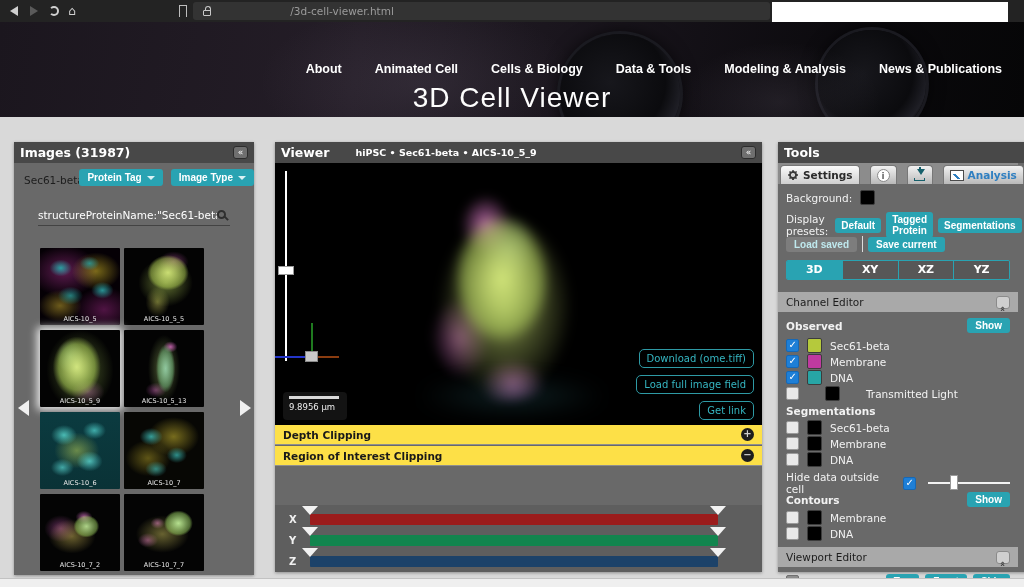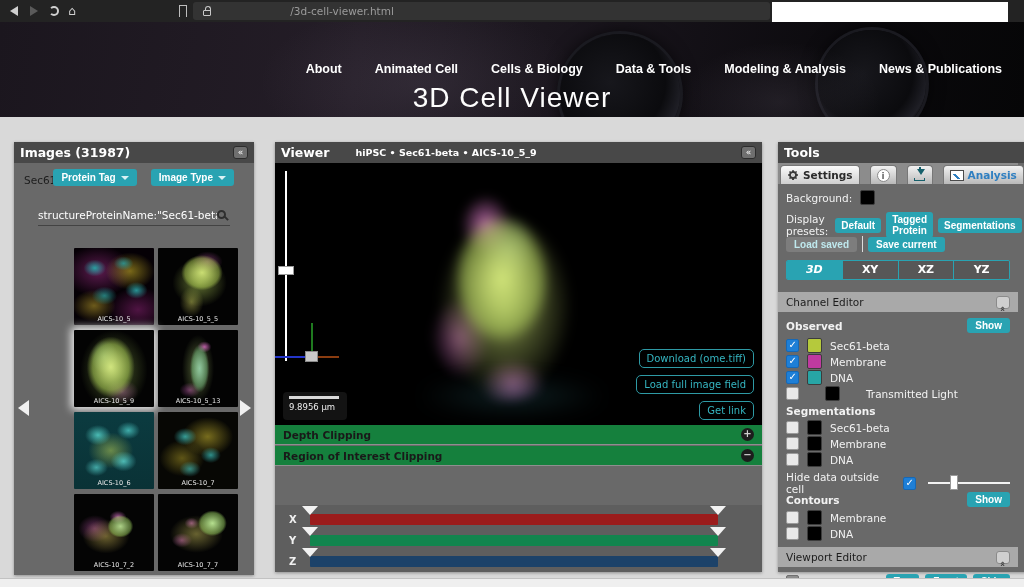--- a/index.html
+++ b/index.html
@@ -43,26 +43,26 @@
   .phead .ttl { color:#fff; font-weight:bold; font-size:12.5px; }
   .collapse-btn { margin-left:auto; width:15px; height:13px; background:#6f6f6f; border:1px solid #2c2c2c; border-radius:3px;
                   color:#fff; font-size:9px; line-height:11px; text-align:center; }
   .teal-btn { background:#29a3b2; color:#fff; border-radius:3px; font-size:10px; font-weight:bold;
               padding:3px 8px; display:inline-flex; align-items:center; gap:5px; border:none; }
   .caret { width:0;height:0;border-left:4px solid transparent;border-right:4px solid transparent;border-top:4px solid #d9f2f5; }
 
   
   #images-panel { left:14px; top:142px; width:240px; height:433px; }
   #ip-sub { position:absolute; left:10px; top:32px; color:#1d1d1d; font-size:10.5px; }
-  #ip-filters { position:absolute; right:20px; top:27px; display:flex; gap:14px; }
+  #ip-filters { position:absolute; right:0; top:27px; display:flex; gap:8px; }
   #ip-search { position:absolute; left:24px; top:62px; width:192px; border-bottom:1px solid #434343; height:22px; display:flex; align-items:center; }
   #ip-search input { flex:1; background:transparent; border:none; outline:none; color:#fff; font-size:10.5px; font-family:inherit; }
   .mag { width:9px; height:9px; border:2px solid #2f2f2f; border-radius:50%; position:relative; margin-right:4px; }
   .mag:after { content:""; position:absolute; width:6px; height:2px; background:#2f2f2f; transform:rotate(45deg); right:-5px; bottom:-2px; }
-  #thumb-grid { position:absolute; left:26px; top:106px; width:164px; display:grid; grid-template-columns:80px 80px; gap:5px 4px;margin-left:34px; }
+  #thumb-grid { position:absolute; left:26px; top:106px; width:164px; display:grid; grid-template-columns:80px 80px; gap:5px 4px; }
   .thumb { width:80px; height:77px; background:#000; position:relative; border-radius:1px; }
   .thumb .lbl { position:absolute; bottom:2px; left:0; right:0; text-align:center; color:#e8e8e8; font-size:6.5px; }
   .thumb.sel { box-shadow:0 0 9px 3px rgba(255,255,255,.85); }
   .pager { position:absolute; top:258px; width:0; height:0; }
   #pager-left { left:4px; border-top:8px solid transparent; border-bottom:8px solid transparent; border-right:11px solid #f0f0f0; }
   #pager-right { left:226px; border-top:8px solid transparent; border-bottom:8px solid transparent; border-left:11px solid #f0f0f0; }
   
   .th1{background:radial-gradient(16px 12px at 26% 26%,rgba(40,165,165,.95),transparent 70%),radial-gradient(14px 10px at 62% 20%,rgba(40,160,160,.8),transparent 70%),radial-gradient(16px 12px at 78% 55%,rgba(45,170,170,.85),transparent 70%),radial-gradient(18px 13px at 38% 62%,rgba(40,150,150,.8),transparent 70%),radial-gradient(34px 26px at 70% 30%,rgba(215,190,40,.55),transparent 72%),radial-gradient(30px 22px at 25% 75%,rgba(210,180,50,.5),transparent 72%),radial-gradient(46px 34px at 30% 30%,rgba(200,60,170,.45),transparent 75%),radial-gradient(40px 30px at 80% 80%,rgba(190,50,160,.4),transparent 75%),#050005;}
   .th2{background:radial-gradient(26px 22px at 55% 32%,rgba(210,230,120,.95),rgba(170,200,80,.5) 65%,transparent 80%),radial-gradient(34px 30px at 52% 45%,rgba(180,210,90,.55),transparent 80%),radial-gradient(16px 20px at 42% 70%,rgba(200,200,90,.5),transparent 75%),radial-gradient(20px 14px at 62% 18%,rgba(200,90,180,.5),transparent 75%),#030303;}
   .th3{background:radial-gradient(30px 38px at 46% 48%,rgba(215,235,130,.95),rgba(170,205,85,.55) 60%,transparent 80%),radial-gradient(42px 50px at 50% 52%,rgba(160,195,90,.5),transparent 80%),radial-gradient(18px 22px at 38% 35%,rgba(150,200,190,.55),transparent 75%),radial-gradient(22px 16px at 60% 80%,rgba(205,110,190,.45),transparent 75%),#030303;}
@@ -90,21 +90,21 @@
   #gizmo { position:absolute; left:0px; top:160px; width:70px; height:45px; }
   #gizmo .gy { position:absolute; left:36px; top:0; width:2px; height:30px; background:#1f7a1f; }
   #gizmo .gx { position:absolute; left:42px; top:33px; width:22px; height:2px; background:#8a3c10; }
   #gizmo .gz { position:absolute; left:0px; top:33px; width:32px; height:2px; background:#2435c9; }
   #gizmo .gbox { position:absolute; left:30px; top:28px; width:13px; height:11px; background:#c9c9c9; border:1px solid #8a8a8a; }
   #scalebar { position:absolute; left:8px; top:229px; width:64px; height:28px; background:rgba(22,22,22,.85); border-radius:4px; padding:4px 6px 0; }
   #scalebar .bar { width:50px; height:3px; background:#d9d9d9; margin-bottom:3px; }
   #scalebar .val { color:#eee; font-size:8.5px; }
   .vwr-btn { position:absolute; right:8px; background:rgba(0,0,0,.55); border:1px solid #2e9aa5; color:#35b5c1;
              font-size:10px; border-radius:5px; padding:3px 7px; font-family:inherit; }
-  .acc-bar { position:absolute; left:0; width:487px; height:20px; background:#15803d; border-bottom:1px solid #8f8f8f;
+  .acc-bar { position:absolute; left:0; width:487px; height:20px; background:#fde047; border-bottom:1px solid #8f8f8f;
              display:flex; align-items:center; padding:0 8px; }
   .acc-bar .t { font-size:10.5px; font-weight:bold; color:#191919; }
   .acc-ic { margin-left:auto; width:13px; height:13px; border-radius:50%; background:#1d1d1d; color:#cfcfcf;
             font-size:10px; line-height:12px; text-align:center; font-weight:bold; }
   #roi-body { position:absolute; left:0; top:363px; width:487px; height:67px; background:#5e5e5e; }
   .axisrow { position:absolute; left:0; width:487px; height:12px; }
   .axisrow .al { position:absolute; left:42px; top:0; color:#f0f0f0; font-size:10px; font-weight:bold; }
   .axisrow .bar { position:absolute; left:35px; width:408px; height:11px; border-radius:1px; }
   .tri { position:absolute; top:-8px; width:0; height:0; border-left:8px solid transparent; border-right:8px solid transparent; border-top:9px solid #f2f2f2; }
   .tri.left { left:-8px; } .tri.right { right:-8px; }
@@ -135,21 +135,21 @@
   .cb { width:13px; height:13px; border-radius:2px; background:#e9e9e9; border:1px solid #9a9a9a; position:relative; }
   .cb.checked { background:#1e7fd7; border-color:#1668b5; }
   .cb.checked:after { content:"✓"; position:absolute; left:1.5px; top:-1px; color:#fff; font-size:10px; font-weight:bold; }
   .sect-bar { position:absolute; left:0; width:240px; height:20px; background:#a9a9a9; display:flex; align-items:center; padding:0 8px; }
   .sect-bar .t { font-size:10.5px; font-weight:normal; color:#1c1c1c; }
   .fold { margin-left:auto; width:14px; height:13px; background:#cfcfcf; border:1px solid #8a8a8a; border-radius:3px;
           color:#3c3c3c; text-align:center; }
   .fold span { display:inline-block; transform:rotate(90deg); font-size:9px; line-height:12px; font-weight:bold; }
   .seg4 { position:absolute; left:8px; right:8px; height:20px; display:flex; border:1px solid #29a3b2; border-radius:2px; overflow:hidden; }
   .seg4 div { flex:1; text-align:center; font-size:11px; font-weight:bold; color:#fff; line-height:18px; background:#575757; border-left:1px solid #29a3b2; }
-  .seg4 div:first-child { border-left:none;font-style:italic; }
+  .seg4 div:first-child { border-left:none; }
   .seg4 div.active { background:#29a3b2; }
   .show-btn { margin-left:auto; }
   .hslider { position:relative; width:84px; height:2px; background:#f2f2f2; margin-left:12px; }
   .hslider .hh { position:absolute; left:22px; top:-7px; width:8px; height:15px; background:#fff; border:1px solid #999; }
 
   #footer-strip { position:absolute; left:0; top:578px; width:1024px; height:9px; background:#efefef; border-top:1px solid #c2c2c2; }
 </style>
 </head>
 <body>
 

